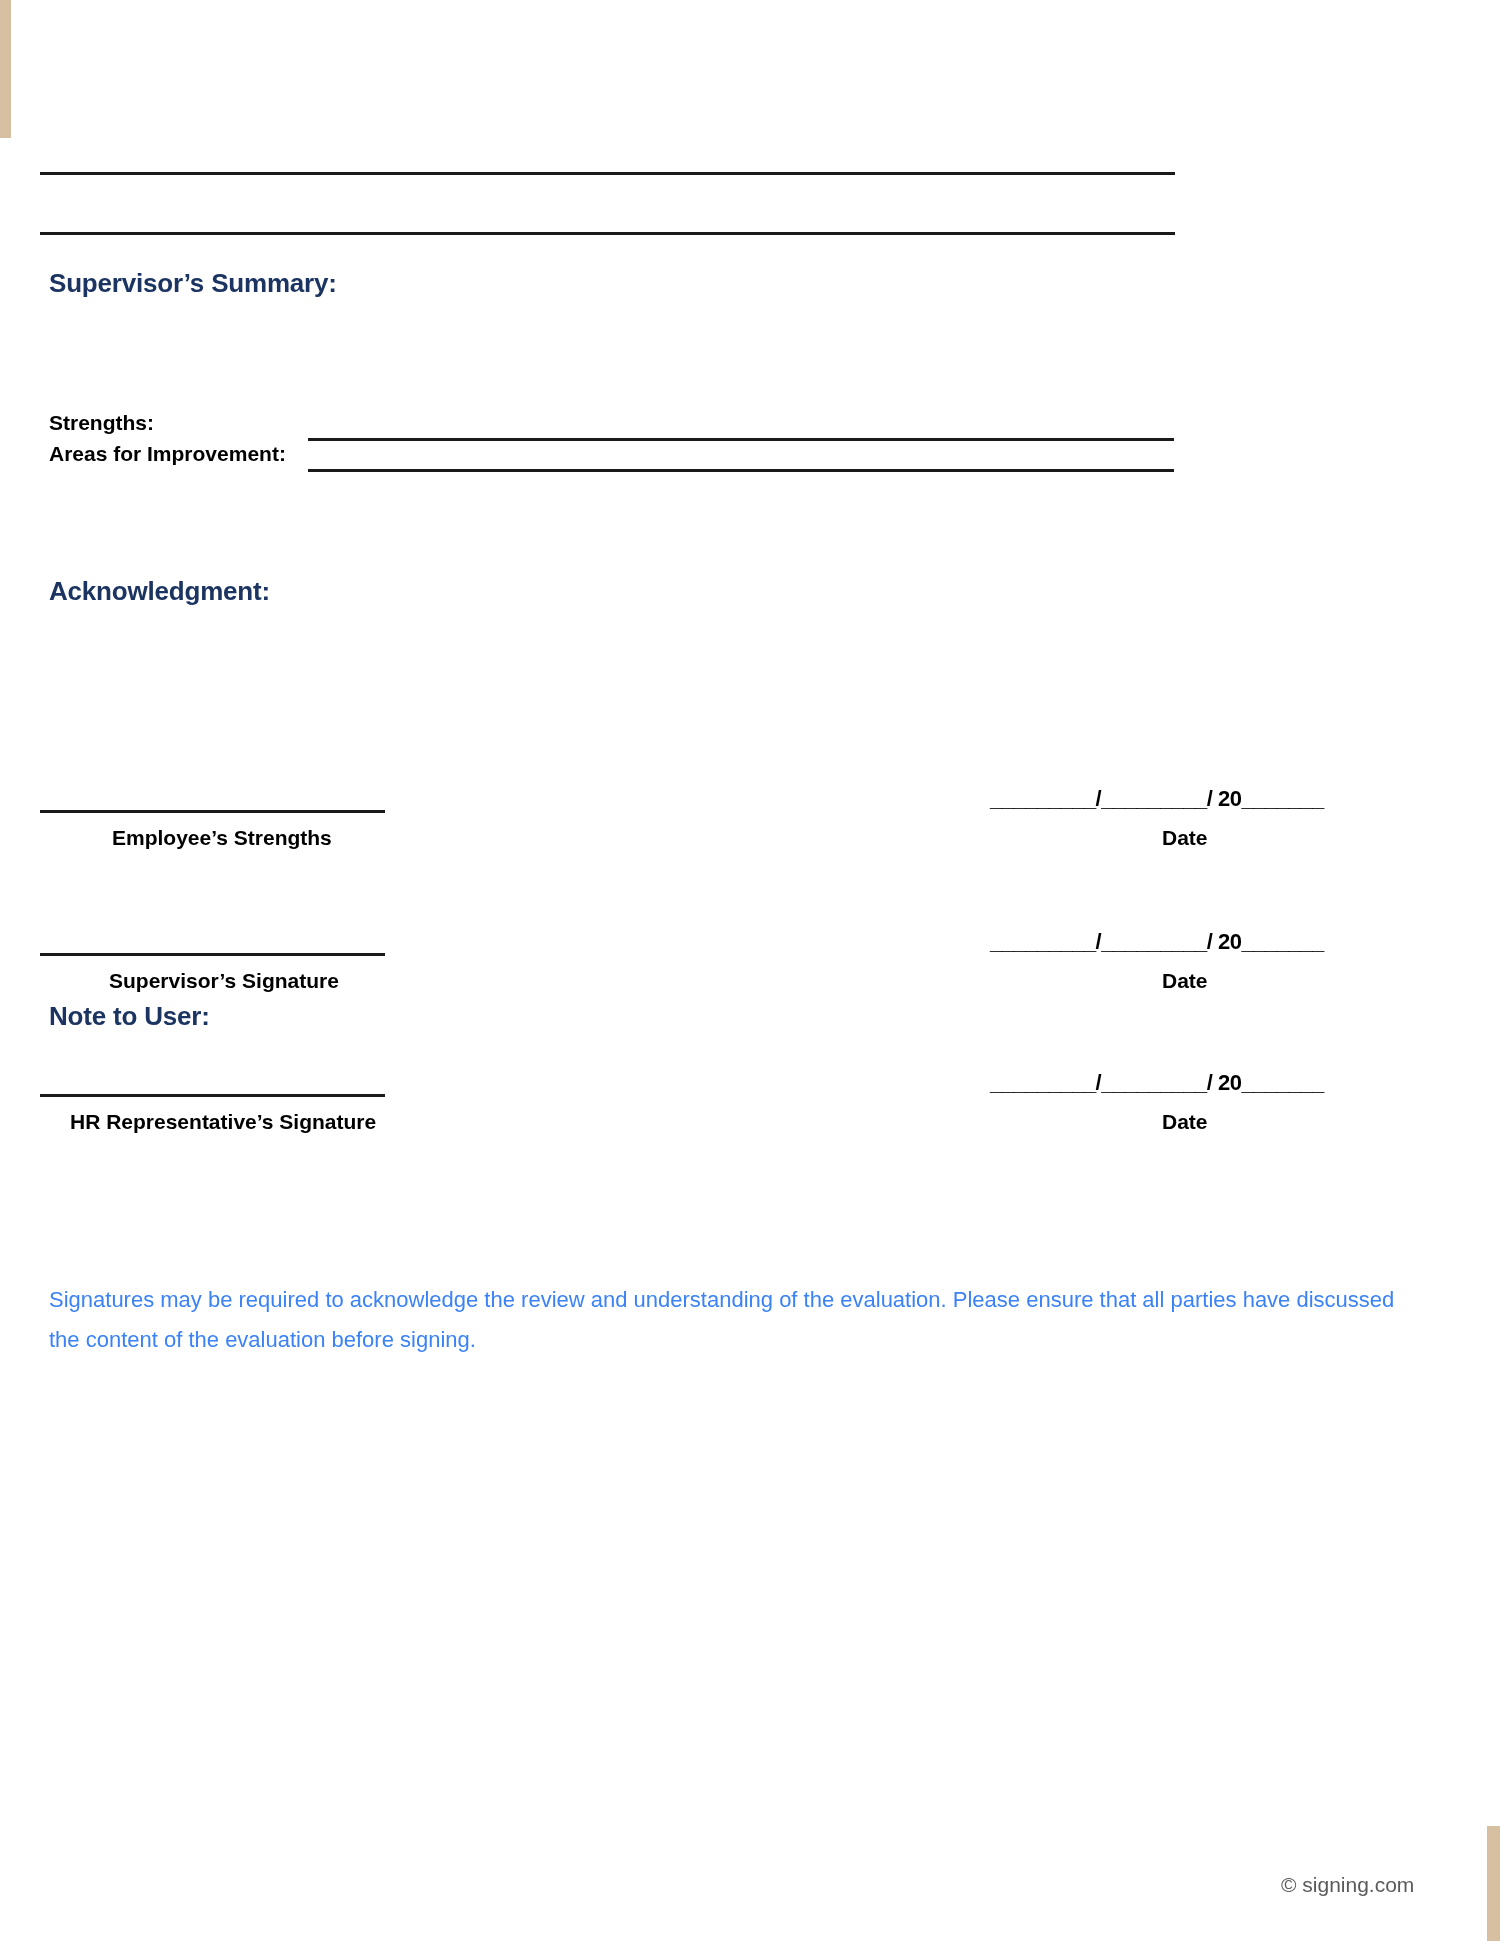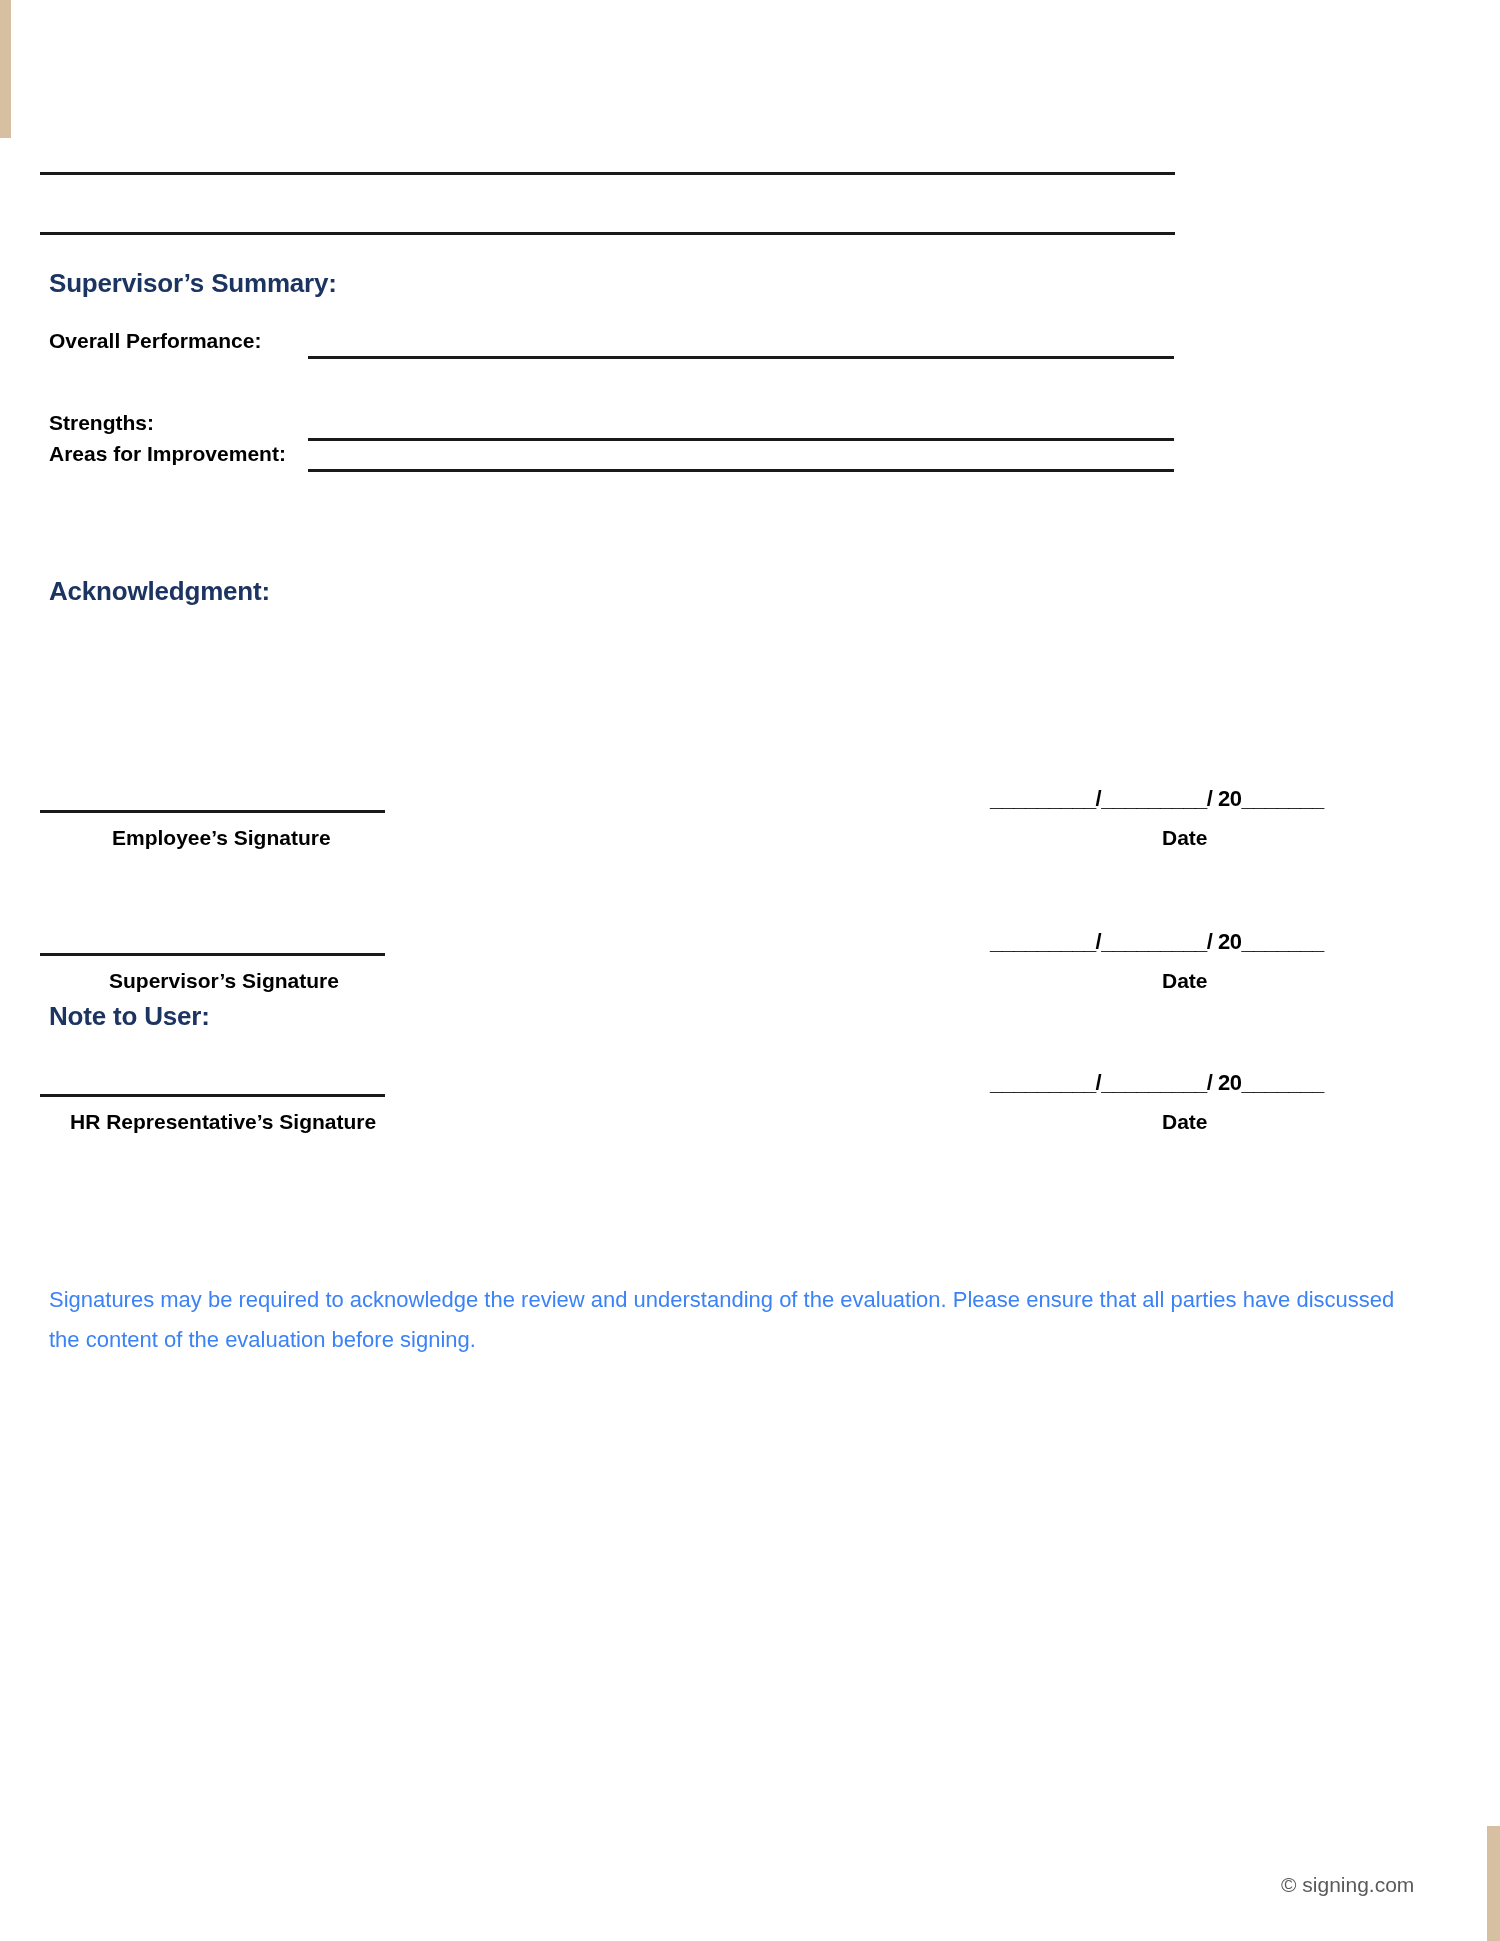--- a/index.html
+++ b/index.html
@@ -174,41 +174,37 @@
 
   <div class="edge-bar-left"></div>
   <div class="edge-bar-right"></div>
 
 
   <div class="rule rule-answer-1"></div>
   <div class="rule rule-answer-2"></div>
 
   <div class="section-heading heading-supervisor">Supervisor’s Summary:</div>
 
-  <div class="summary-row row-overall">
-    <span class="label">Overall Performance:</span>
-    <span class="fill-line"></span>
-  </div>
 
   <div class="summary-row row-strengths">
     <span class="label">Strengths:</span>
     <span class="fill-line"></span>
   </div>
 
   <div class="summary-row row-improvement">
     <span class="label">Areas for Improvement:</span>
     <span class="fill-line"></span>
   </div>
 
 
   <div class="section-heading heading-acknowledgment">Acknowledgment:</div>
 
   <div class="sig-block sig-block-1">
     <span class="sig-line"></span>
-    <span class="sig-caption" style="left:72px;">Employee’s Signature</span>
+    <span class="sig-caption" style="left:72px;">Employee’s Strengths</span>
     <span class="date-line" style="left:950px; top:-24px;">_________/_________/ 20_______</span>
     <span class="date-caption" style="left:1122px; top:16px;">Date</span>
   </div>
 
   <div class="sig-block sig-block-2">
     <span class="sig-line"></span>
     <span class="sig-caption" style="left:69px;">Supervisor’s Signature</span>
     <span class="date-line" style="left:950px; top:-24px;">_________/_________/ 20_______</span>
     <span class="date-caption" style="left:1122px; top:16px;">Date</span>
   </div>

